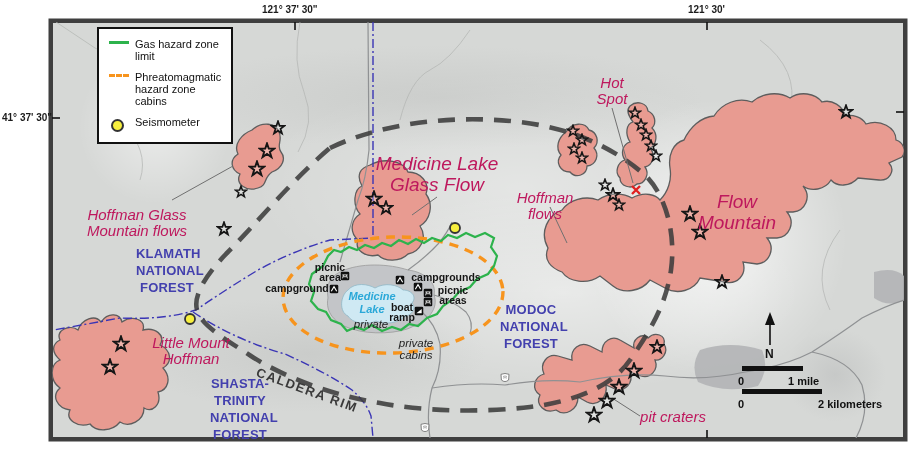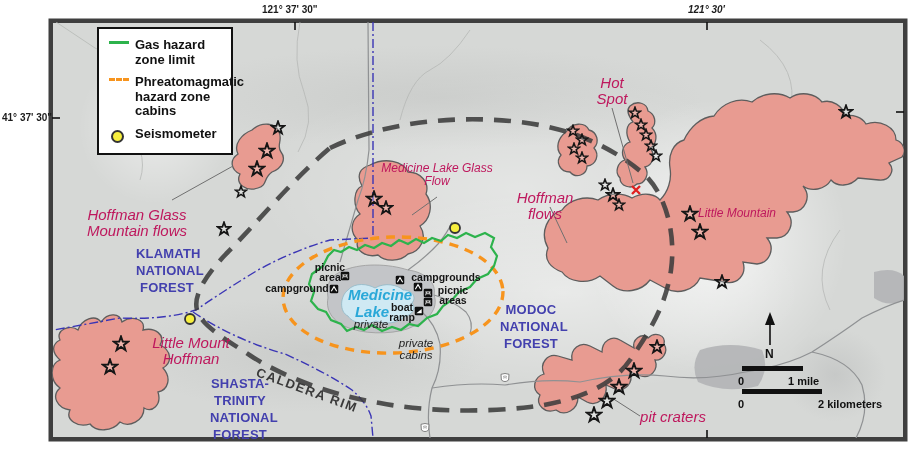--- a/index.html
+++ b/index.html
@@ -17,34 +17,34 @@
       radial-gradient(closest-side at 92% 85%, rgba(180,182,182,.45), rgba(180,182,182,0) 75%),
       radial-gradient(closest-side at 55% 40%, rgba(255,255,255,.35), rgba(255,255,255,0) 70%),
       #d6d8d6;}
   svg.layer{position:absolute;left:0;top:0;z-index:2;}
   
   .coord{position:absolute;font-size:10px;font-weight:700;color:#1c1c1c;z-index:4;}
   
   .maplabel{position:absolute;transform:translate(-50%,-50%);text-align:center;
     color:#be185d;z-index:3;white-space:pre-line;}
   .flow{font-style:italic;font-size:15px;line-height:1.08;}
-  .flow.big{font-size:12px;}
+  .flow.big{font-size:19px;}
   .forest{color:#4340ae;font-weight:700;font-size:13px;line-height:1.3;letter-spacing:.2px;}
   .fac{font-size:10.5px;font-weight:700;line-height:.95;color:#161616;}
   .pvt{font-style:italic;font-size:11.5px;color:#222;text-align:center;}
-  .lakename{font-style:italic;font-weight:700;font-size:15px;color:#2aa8d8;line-height:1.15;}
+  .lakename{font-style:italic;font-weight:700;font-size:11px;color:#2aa8d8;line-height:1.15;}
   .caldera-rim-label{font-weight:700;font-size:13px;letter-spacing:1.5px;color:#3a3a3a;
     transform:translate(-50%,-50%) rotate(20deg);}
   
   #legend{position:absolute;left:97px;top:27px;width:136px;box-sizing:border-box;z-index:5;
     background:#fff;border:2.5px solid #111;padding:9px 8px 8px 10px;}
   .leg-row{display:flex;align-items:flex-start;margin-bottom:8px;}
   .leg-row:last-child{margin-bottom:2px;}
   .leg-swatch{flex:0 0 26px;display:flex;align-items:center;justify-content:flex-start;margin-top:3px;}
-  .leg-label{font-size:13px;font-weight:700;color:#111;line-height:1.12;}
+  .leg-label{font-size:11px;font-weight:400;color:#111;line-height:1.12;}
   .sw-green{width:20px;height:0;border-top:3px solid #2db34c;}
   .sw-orange{width:20px;height:0;border-top:3px dashed #f7941d;}
   .sw-dot{width:9px;height:9px;border-radius:50%;background:#f7ef3e;border:2px solid #333;margin-left:2px;}
   
   .scaletext{position:absolute;font-size:11px;font-weight:700;color:#111;z-index:3;}
   .north-label{position:absolute;font-size:12px;font-weight:700;color:#111;z-index:3;}
 </style>
 </head>
 <body>
 <div id="stage">
@@ -190,28 +190,28 @@
       <polygon points="770,312 765,325 775,325" fill="#111"></polygon>
     </g>
     <rect x="742" y="366" width="61" height="5" fill="#111"></rect>
     <rect x="742" y="389" width="80" height="5" fill="#111"></rect>
   </g>
 
   <rect x="50" y="20" width="856" height="420" fill="none" stroke="#3f3f3f" stroke-width="3"></rect>
 </svg>
 
 <div class="coord" style="left:262px;top:4px;">121° 37' 30"</div>
-<div class="coord" style="left:688px;top:4px;font-style:italic;">121° 30'</div>
+<div class="coord" style="left:688px;top:4px;">121° 30'</div>
 <div class="coord" style="left:2px;top:112px;">41° 37' 30"</div>
 
 <div class="maplabel flow" style="left:137px;top:223px;width:118px;">Hoffman Glass Mountain flows</div>
 <div class="maplabel flow big" style="left:437px;top:175px;width:125px;">Medicine Lake Glass Flow</div>
 <div class="maplabel flow" style="left:545px;top:190px;width:80px;margin-top:16px;">Hoffman flows</div>
 <div class="maplabel flow" style="left:612px;top:91px;width:44px;">Hot Spot</div>
-<div class="maplabel flow big" style="left:737px;top:213px;width:110px;">Little Mountain</div>
+<div class="maplabel flow big" style="left:737px;top:213px;width:110px;">Flow Mountain</div>
 <div class="maplabel flow" style="left:191px;top:351px;width:80px;">Little Mount Hoffman</div>
 <div class="maplabel flow" style="left:673px;top:417px;width:90px;">pit craters</div>
 <div class="maplabel caldera-rim-label" style="left:307px;top:390px;width:130px;">CALDERA RIM</div>
 <div class="maplabel forest" style="left:167px;top:271px;width:62px;">KLAMATH NATIONAL FOREST</div>
 <div class="maplabel forest" style="left:531px;top:327px;width:62px;">MODOC NATIONAL FOREST</div>
 <div class="maplabel forest" style="left:240px;top:410px;width:60px;">SHASTA-TRINITY NATIONAL FOREST</div>
 
 <div class="maplabel lakename" style="left:372px;top:303px;width:48px;">Medicine Lake</div>
 <div class="maplabel fac" style="left:330px;top:273px;width:36px;">picnic area</div>
 <div class="maplabel fac" style="left:297px;top:289px;width:70px;">campground</div>

